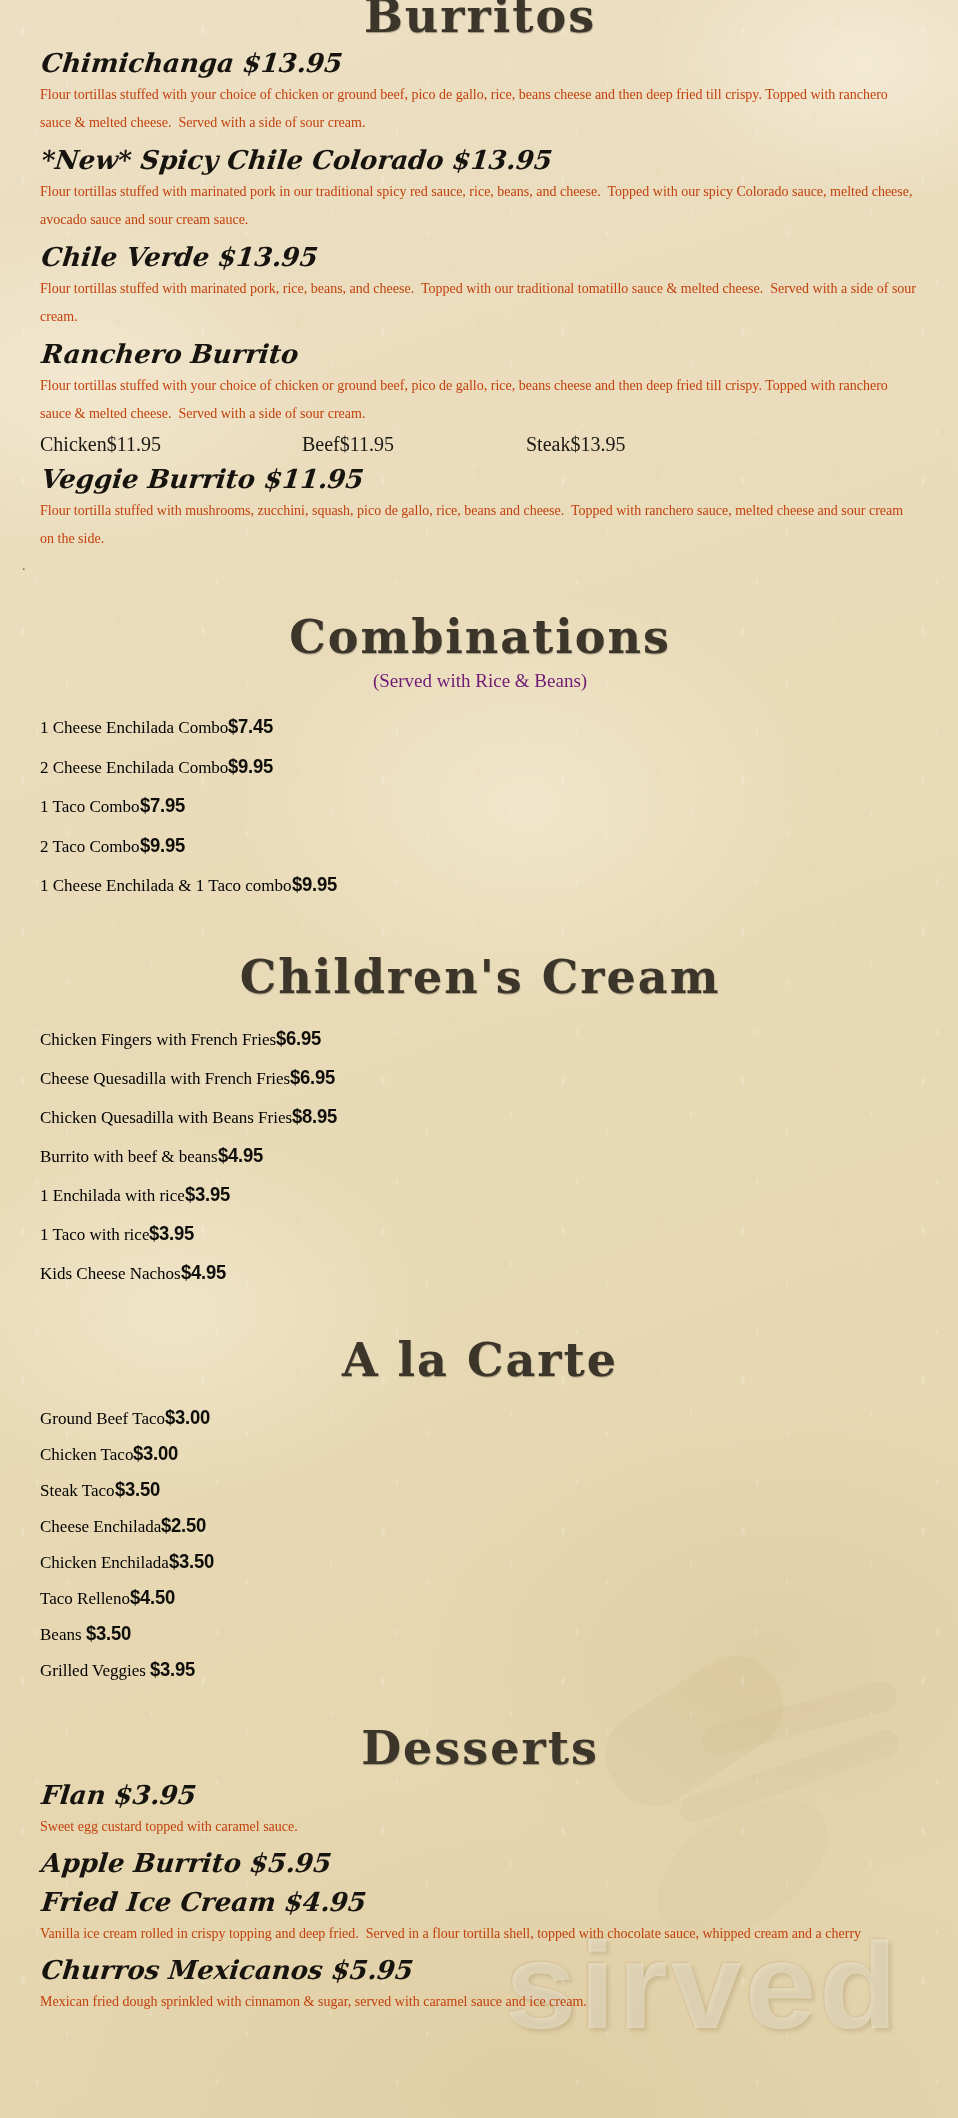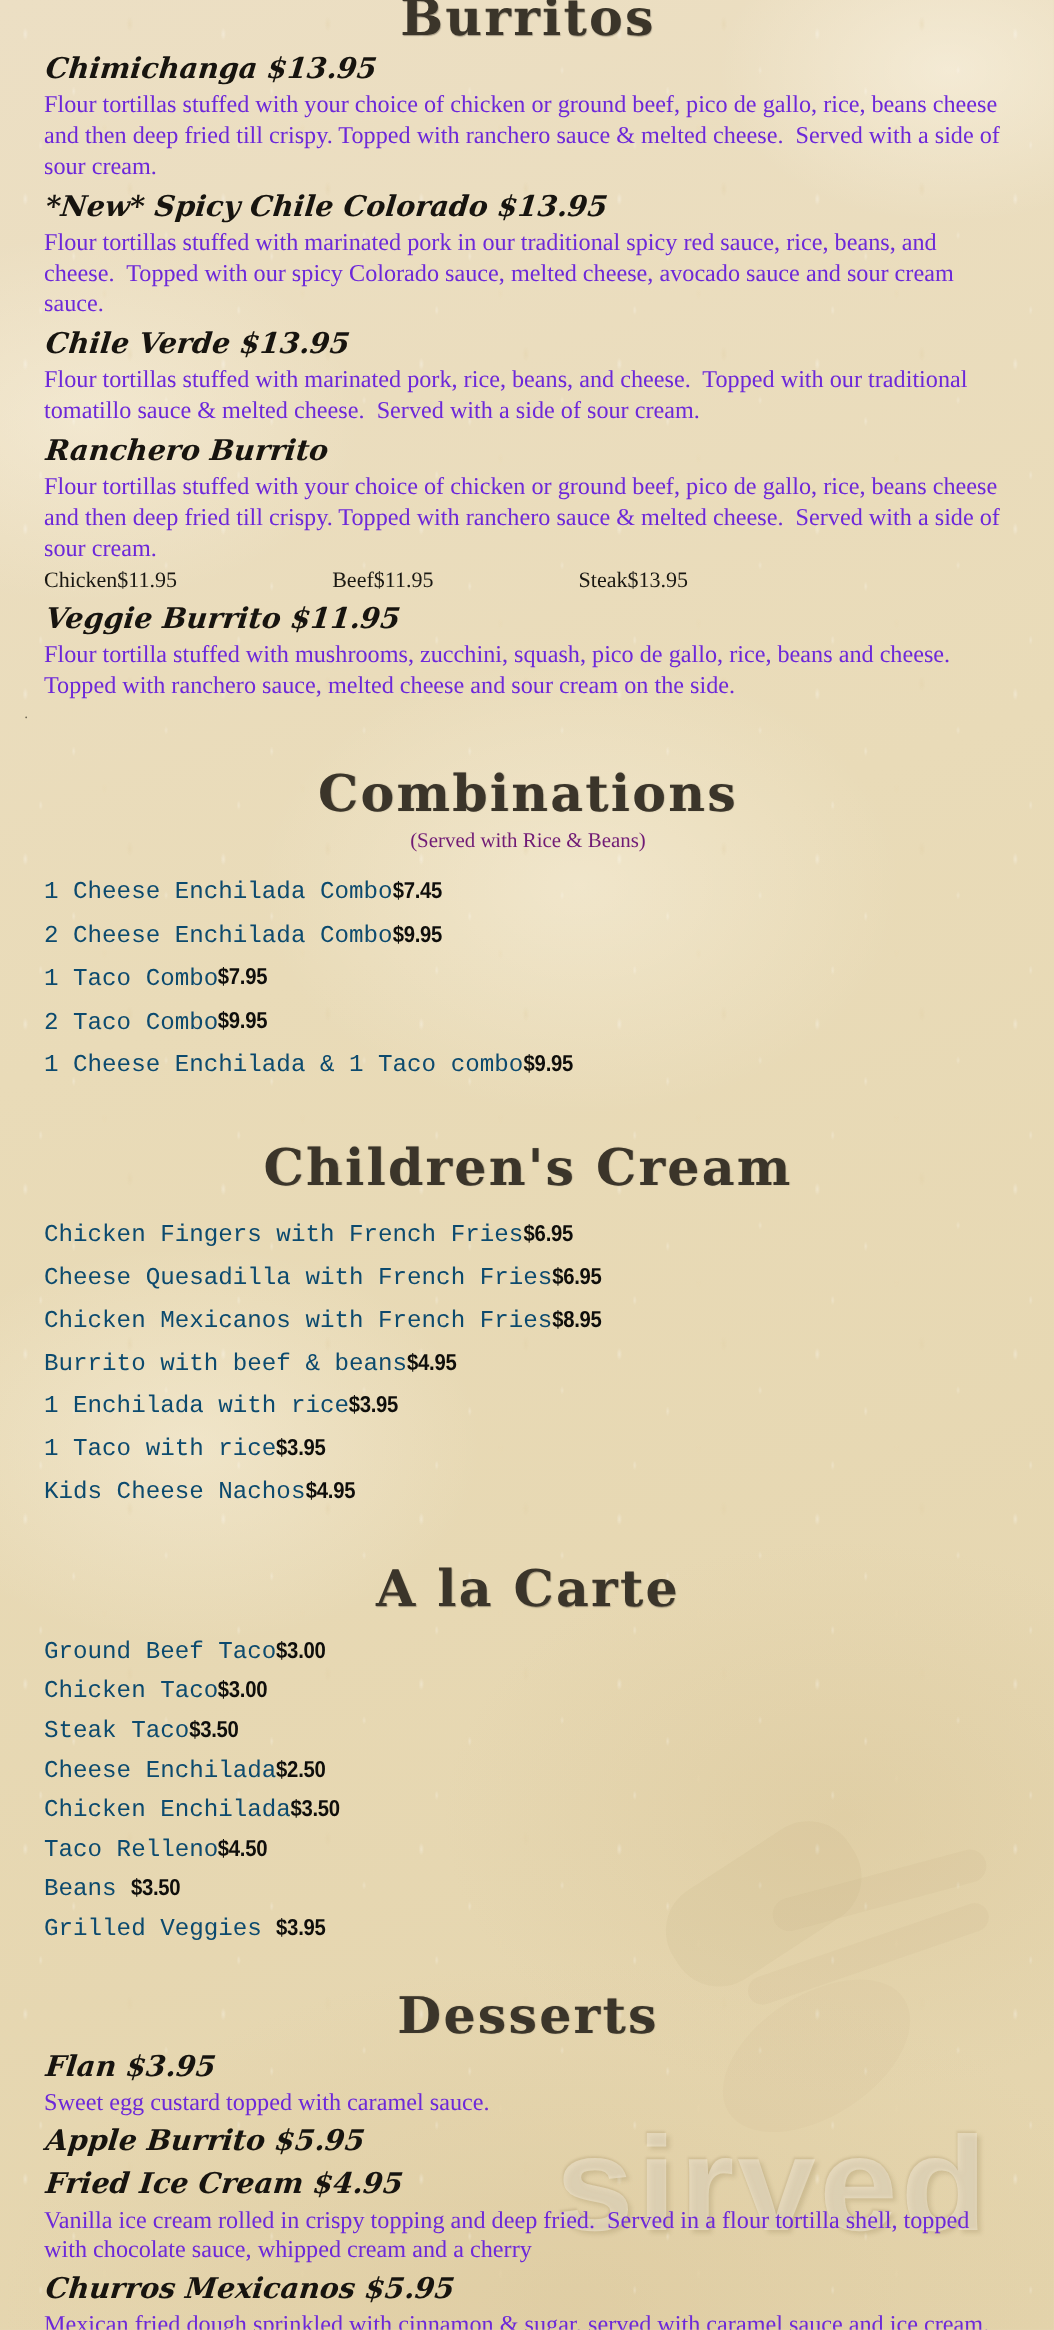--- a/index.html
+++ b/index.html
@@ -46,34 +46,34 @@
   .sec-combinations .heading{margin-top:40px;}
   .sec-childrens .heading{margin-top:48px;}
   .sec-alacarte .heading{margin-top:44px;}
   .sec-desserts .heading{margin-top:36px;}
   .subtitle{text-align:center;font-size:19px;line-height:24px;color:#701a75;margin:8px 0 0;}
   .script-name{
     font-family:"DejaVu Serif",serif;font-style:italic;font-weight:700;
     font-size:26px;line-height:31px;color:#17140f;margin:8px 0 0;
     transform:skewX(-6deg);transform-origin:0 100%;
   }
-  .desc{font-size:22px;line-height:28px;color:#6d28d9;margin:2px 0 0;max-width:884px;white-space:pre-wrap;}
+  .desc{font-size:14px;line-height:28px;color:#c2410c;margin:2px 0 0;max-width:884px;white-space:pre-wrap;}
   .sec-desserts .desc{line-height:27px;}
   .variants{font-weight:400;font-size:20px;line-height:24px;color:#1a1812;margin:4px 0 0;}
   .variant{display:inline-block;}
   .variant:nth-child(1){width:262px;}
   .variant:nth-child(2){width:224px;}
   .items{margin:0;}
   .sec-combinations .items{margin-top:14px;}
   .sec-childrens .items{margin-top:18px;}
   .sec-alacarte .items{margin-top:16px;}
   .row{line-height:37.5px;}
   .sec-childrens .row{line-height:37px;}
   .sec-alacarte .row{line-height:34px;}
-  .row-name{font-size:22px;color:#0c4a6e;font-family:Liberation Mono, monospace;}
+  .row-name{font-size:17px;color:#000000;}
   .price{
     font-family:"Liberation Sans",sans-serif;font-weight:700;font-size:21px;color:#0f0e0b;
     display:inline-block;transform:scaleX(0.88);transform-origin:left center;letter-spacing:-0.3px;
   }
   .footnote{font-size:14px;line-height:14px;color:#6e6754;margin:6px 0 0 -18px;}
 </style>
 </head>
 <body>
 
 <div class="speckle"></div>
@@ -118,21 +118,21 @@
           <div class="row"><span class="row-name">1 Taco Combo</span><span class="price">$7.95</span></div>
           <div class="row"><span class="row-name">2 Taco Combo</span><span class="price">$9.95</span></div>
           <div class="row"><span class="row-name">1 Cheese Enchilada &amp; 1 Taco combo</span><span class="price">$9.95</span></div>
         </div>
       </section>
       <section class="sec sec-childrens">
         <h2 class="heading">Children's Cream</h2>
         <div class="items">
           <div class="row"><span class="row-name">Chicken Fingers with French Fries</span><span class="price">$6.95</span></div>
           <div class="row"><span class="row-name">Cheese Quesadilla with French Fries</span><span class="price">$6.95</span></div>
-          <div class="row"><span class="row-name">Chicken Mexicanos with French Fries</span><span class="price">$8.95</span></div>
+          <div class="row"><span class="row-name">Chicken Quesadilla with Beans Fries</span><span class="price">$8.95</span></div>
           <div class="row"><span class="row-name">Burrito with beef &amp; beans</span><span class="price">$4.95</span></div>
           <div class="row"><span class="row-name">1 Enchilada with rice</span><span class="price">$3.95</span></div>
           <div class="row"><span class="row-name">1 Taco with rice</span><span class="price">$3.95</span></div>
           <div class="row"><span class="row-name">Kids Cheese Nachos</span><span class="price">$4.95</span></div>
         </div>
       </section>
       <section class="sec sec-alacarte">
         <h2 class="heading">A la Carte</h2>
         <div class="items">
           <div class="row"><span class="row-name">Ground Beef Taco</span><span class="price">$3.00</span></div>

